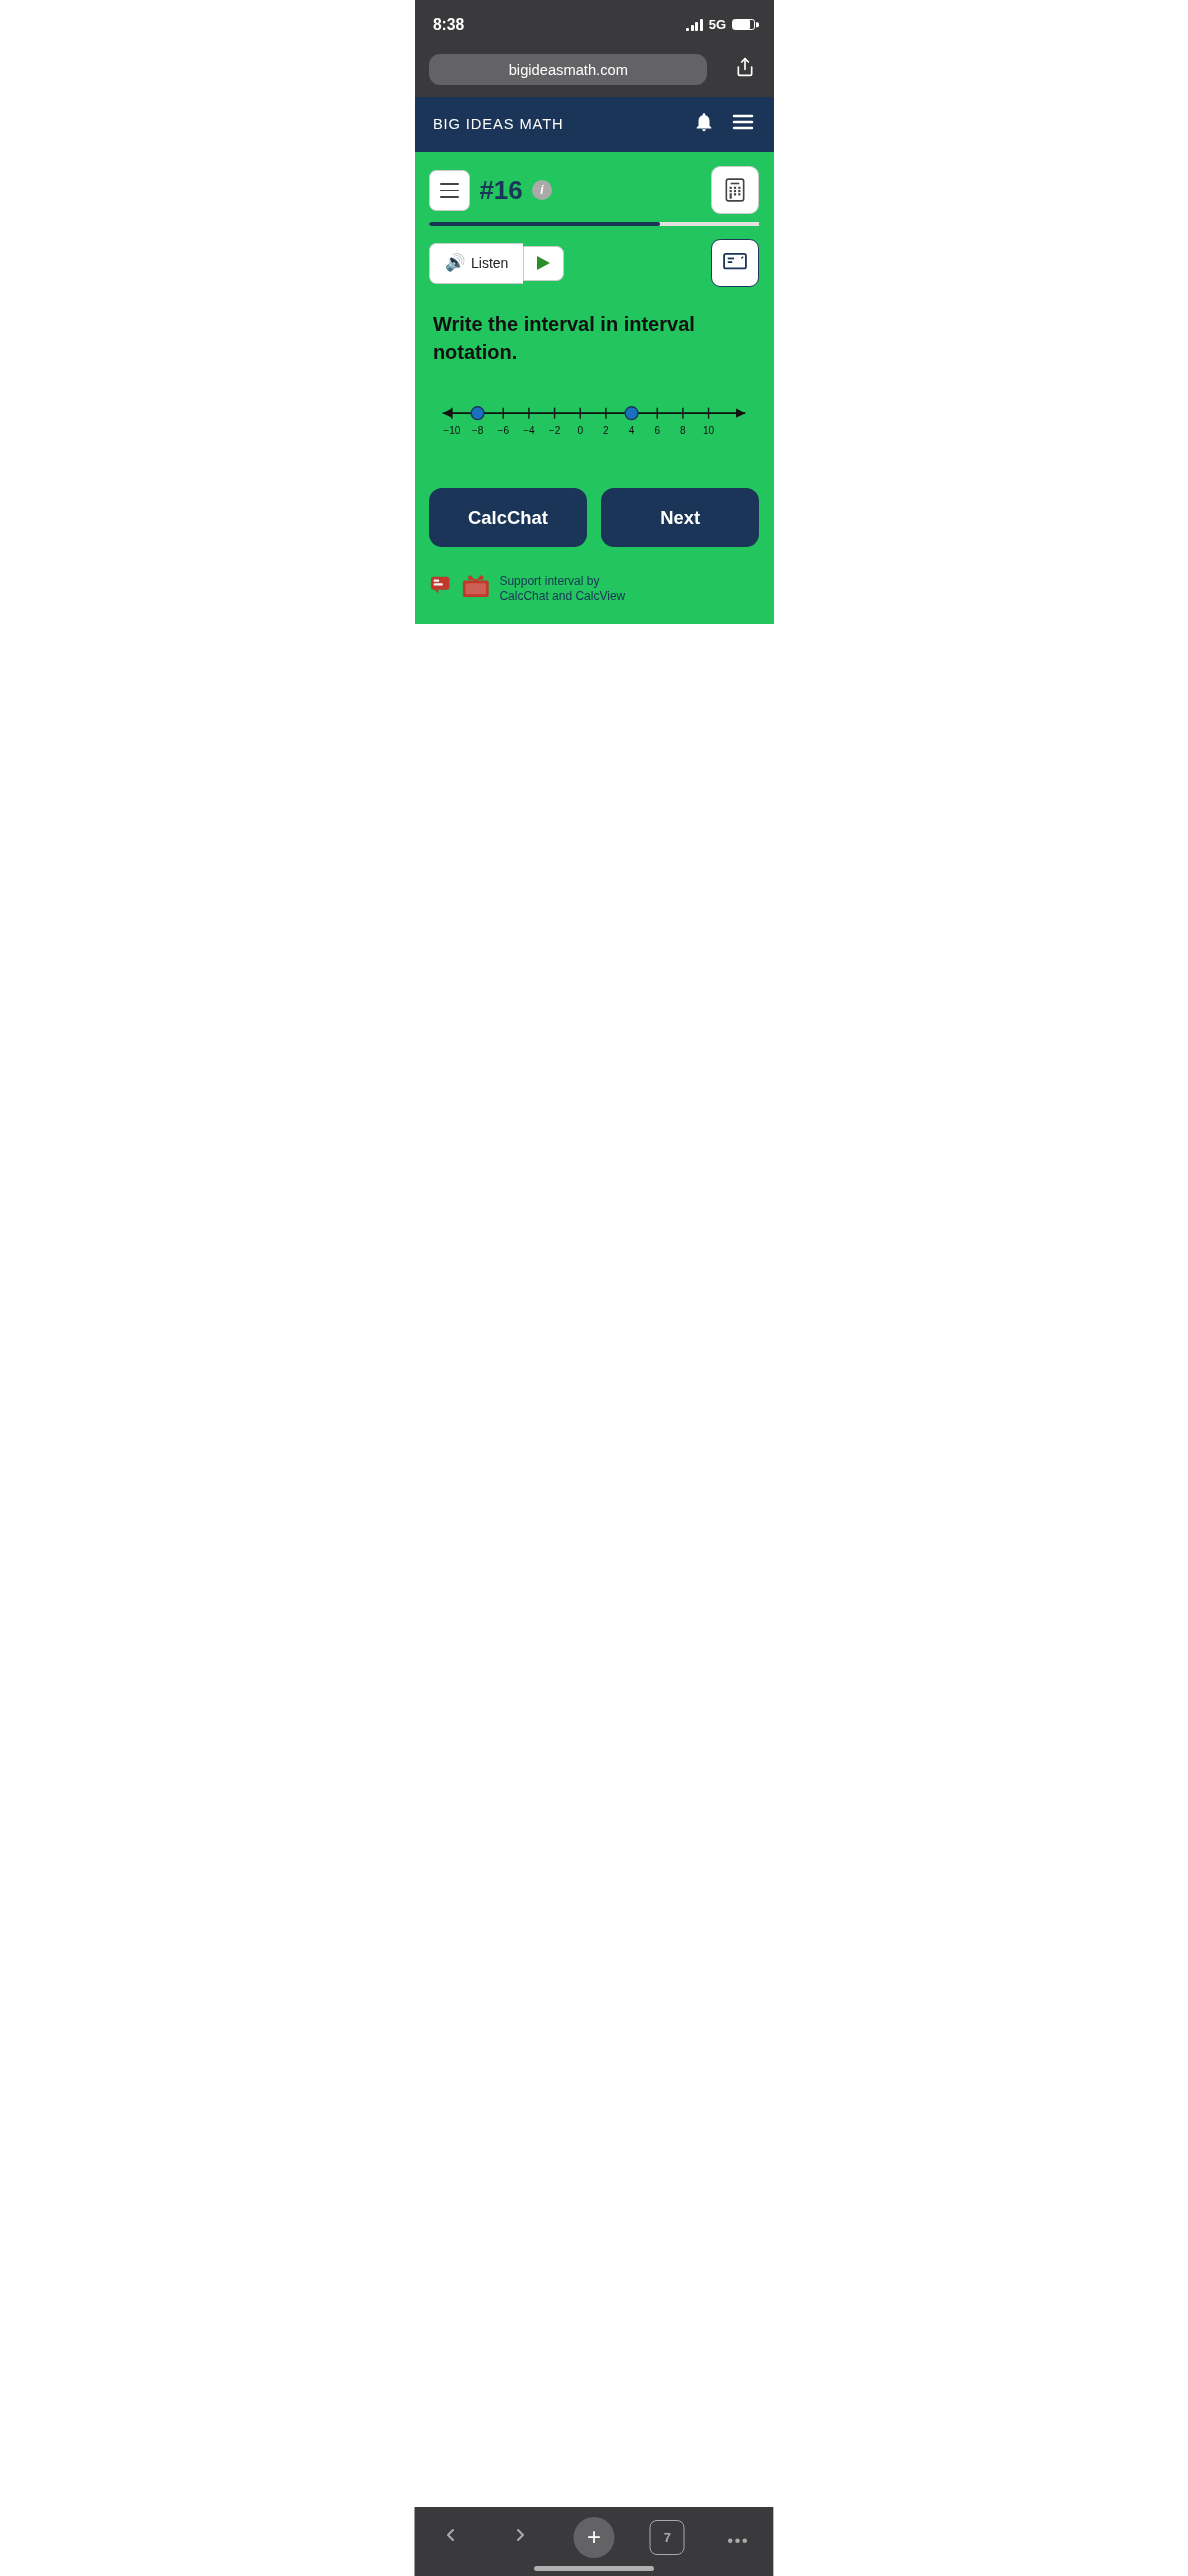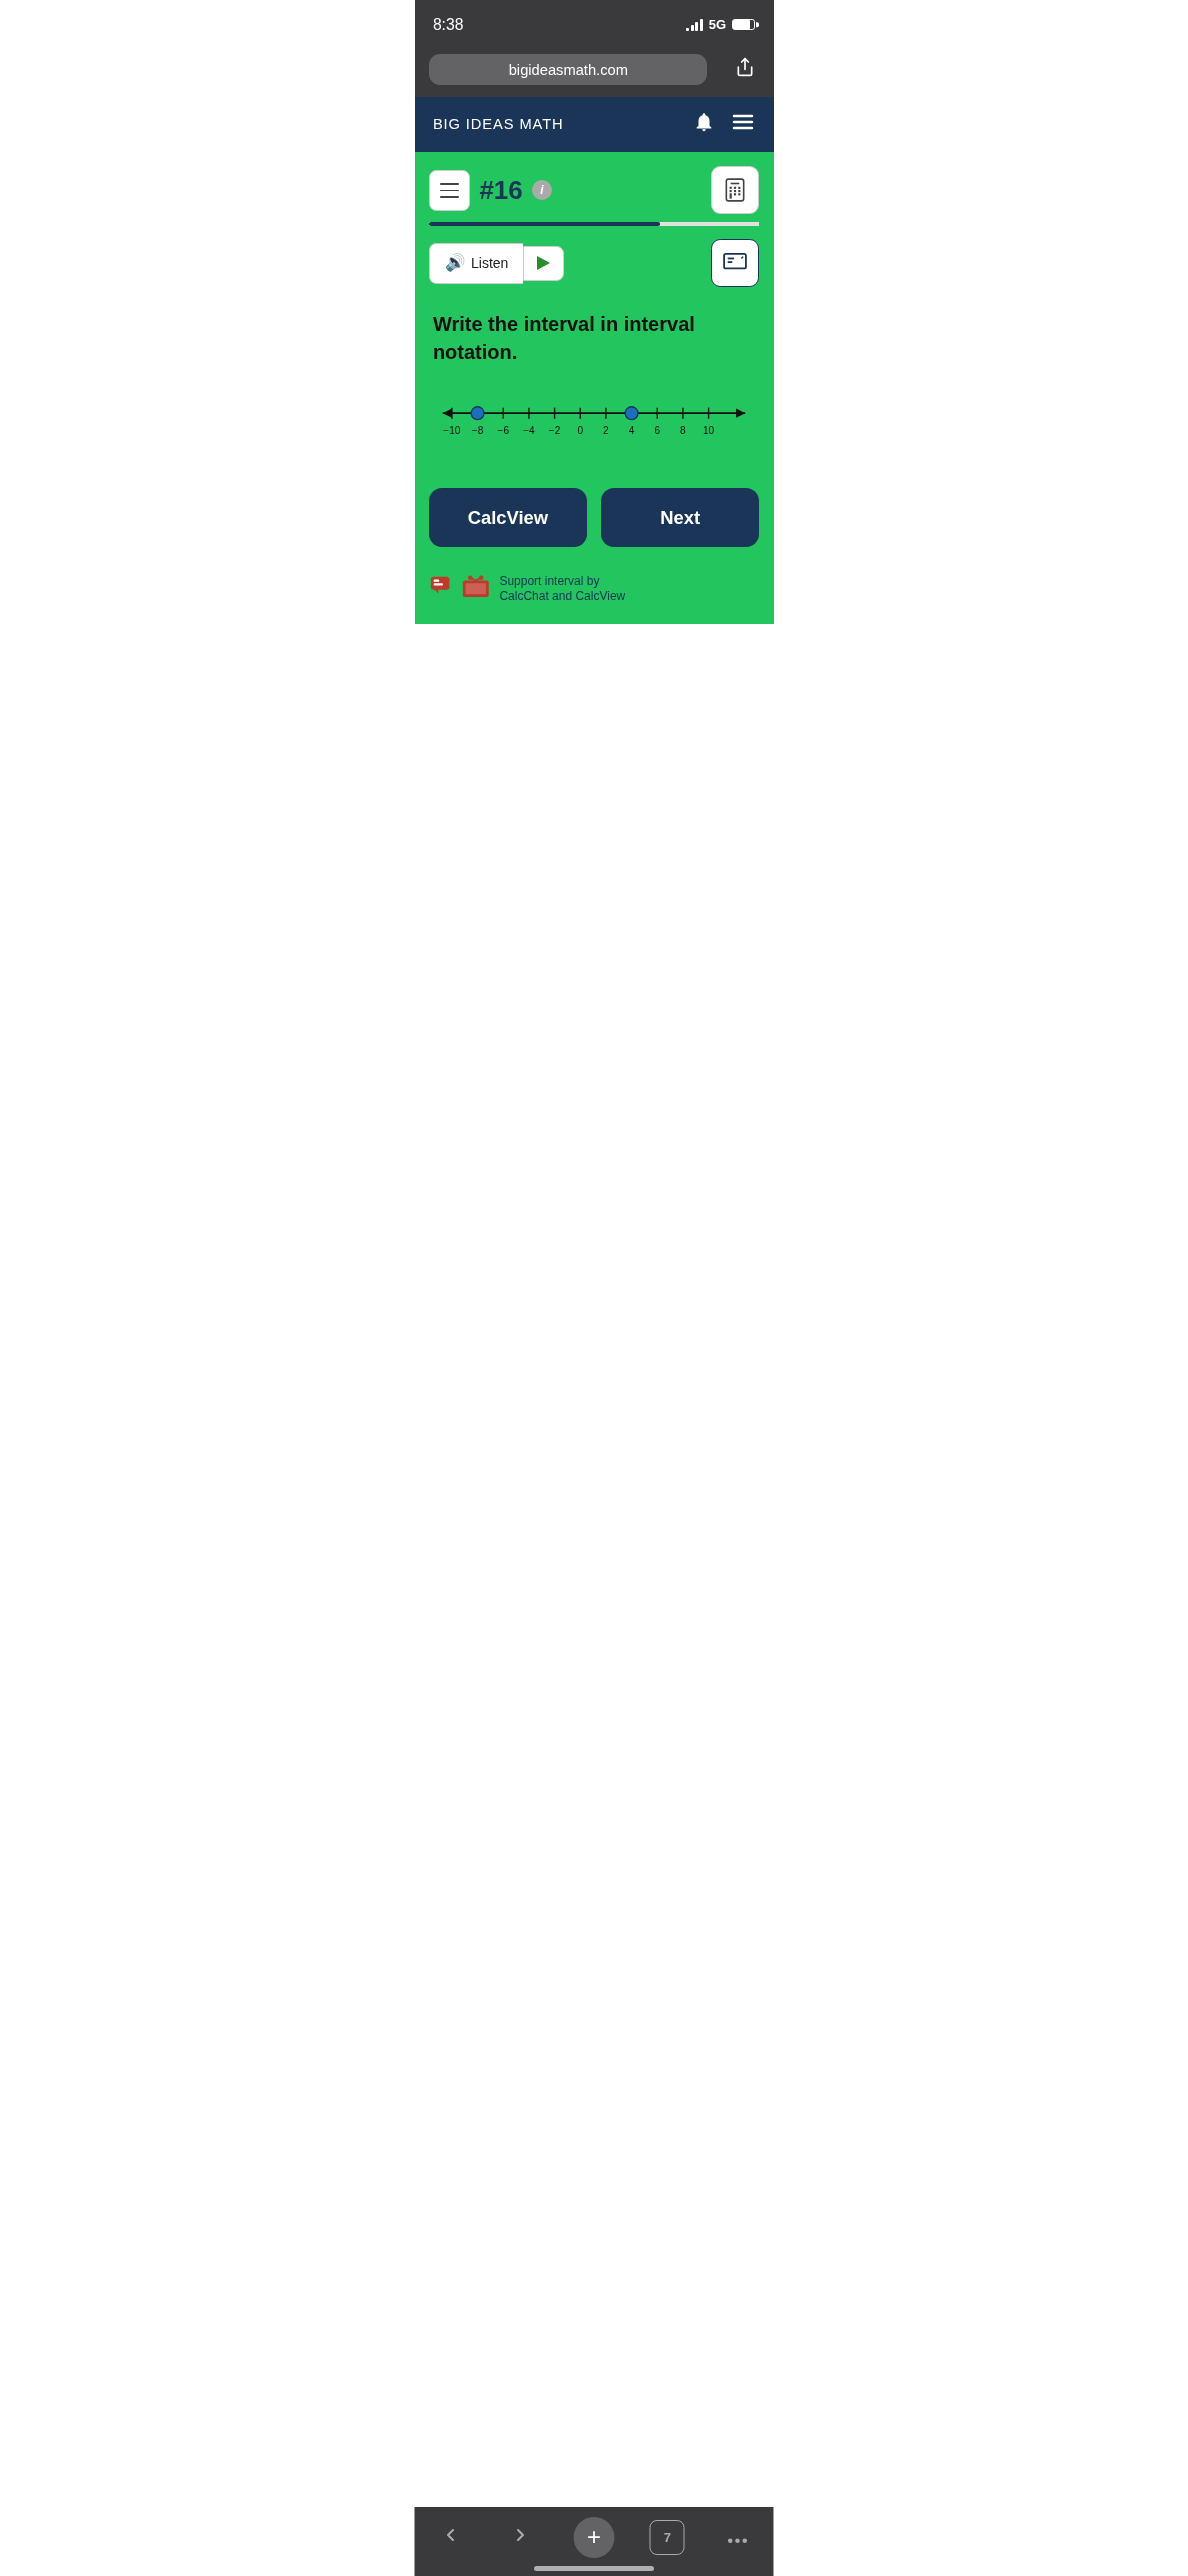--- a/index.html
+++ b/index.html
@@ -18,21 +18,21 @@
       background: #3a3a3c;
       color: #fff;
       display: flex;
       justify-content: space-between;
       align-items: center;
       padding: 13px 18.4px 9.2px 18.4px;
       height: 46px;
     }
     .status-time {
       font-size: 15.7px;
-      font-weight: 400;
+      font-weight: 700;
     }
     .status-icons {
       display: flex;
       align-items: center;
       gap: 6px;
       font-size: 13px;
     }
     .signal-bars {
       display: flex;
       align-items: flex-end;
@@ -552,21 +552,21 @@
       <line x1="300" y1="16" x2="300" y2="28" stroke="#111" stroke-width="1.5"></line>
       <text x="300" y="45" text-anchor="middle" font-size="11" fill="#111">10</text>
 
       <circle cx="48" cy="22" r="7" fill="#1a6fbf" stroke="#1a3557" stroke-width="1.5"></circle>
       <circle cx="216" cy="22" r="7" fill="#1a6fbf" stroke="#1a3557" stroke-width="1.5"></circle>
     </svg>
   </div>
 
 
   <div class="nav-buttons">
-    <button class="nav-prev-btn">CalcView</button>
+    <button class="nav-prev-btn">CalcChat</button>
     <button class="nav-next-btn">Next</button>
   </div>
 
   <div class="support-bar">
     <div class="support-icons">
       <span class="support-icon" style="font-size:26px;">
         
         <svg width="26" height="26" viewBox="0 0 28 28" fill="none">
           <rect x="2" y="4" width="20" height="14" rx="3" fill="#c0392b"></rect>
           <rect x="5" y="7" width="6" height="2.5" rx="1" fill="white"></rect>

